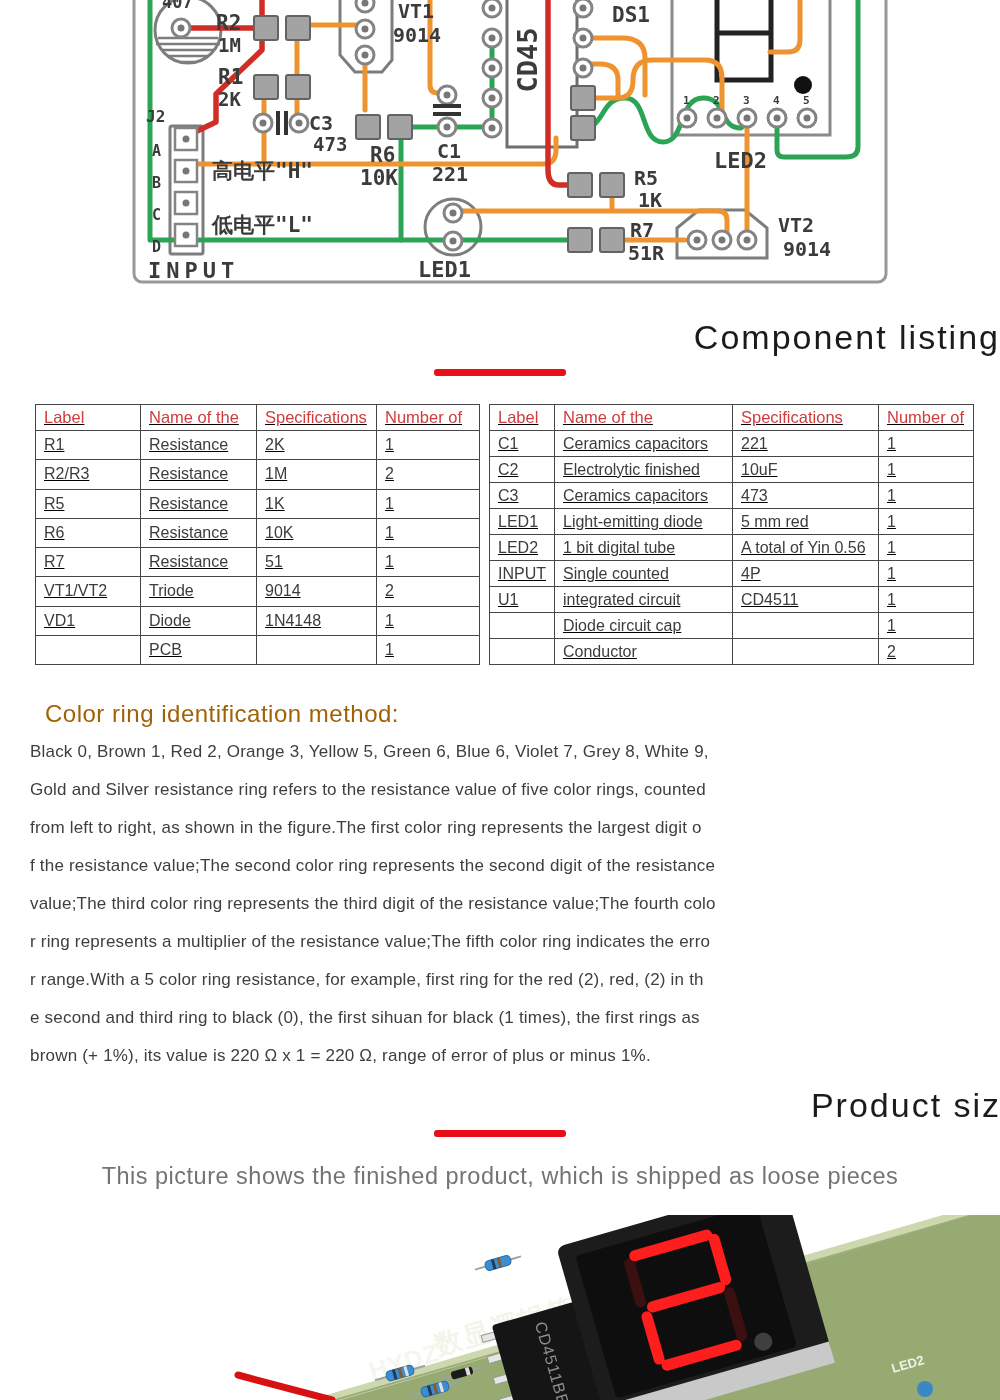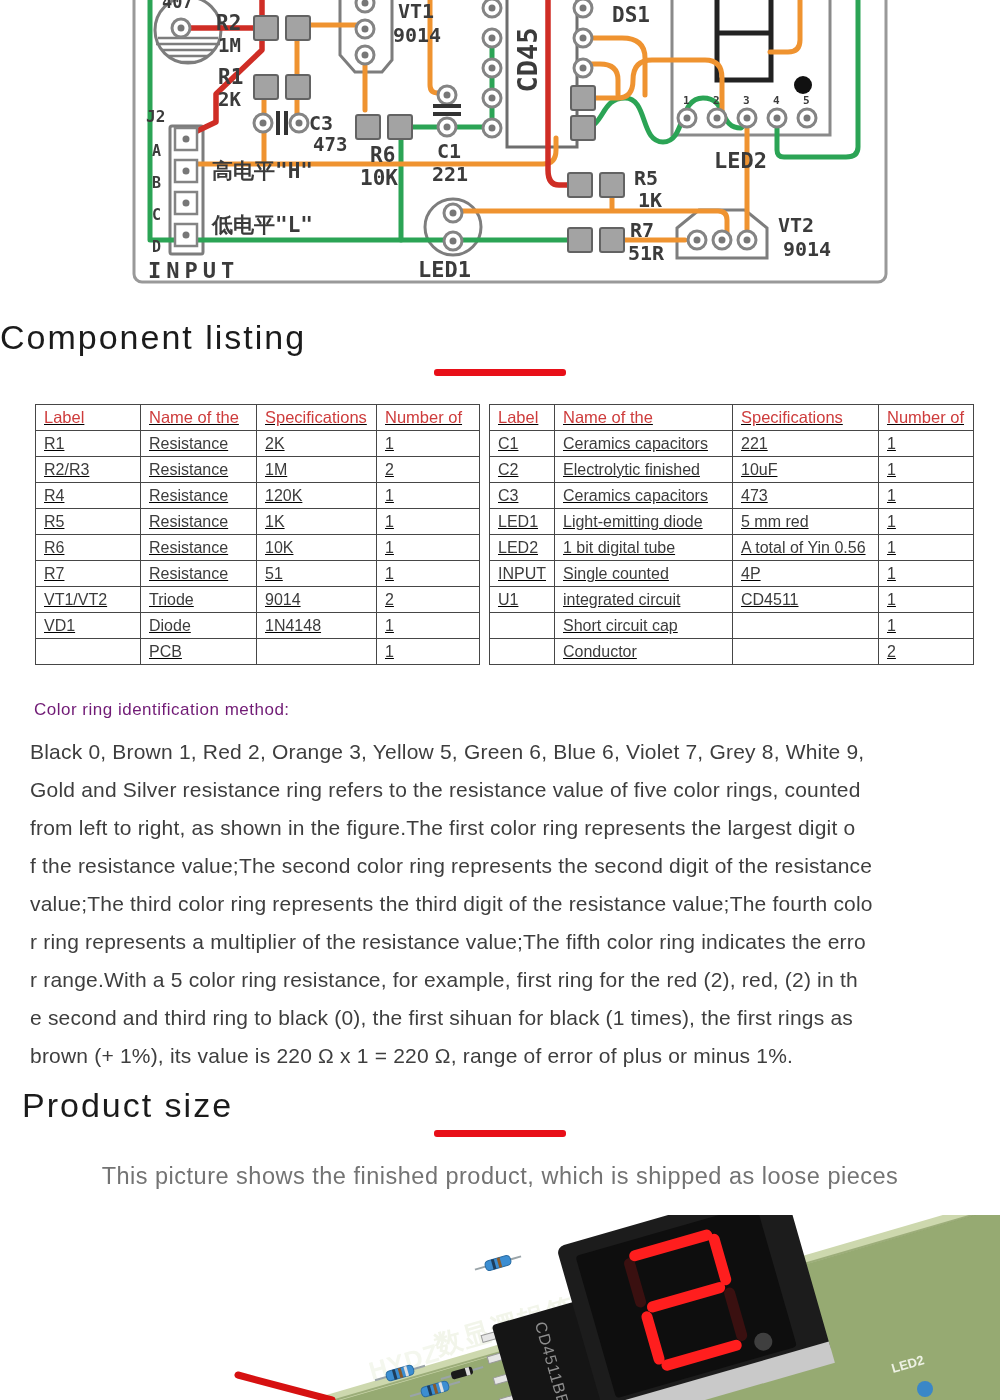--- a/index.html
+++ b/index.html
@@ -6,43 +6,43 @@
   body{
     width:1000px;height:1400px;position:relative;overflow:hidden;
     background:#ffffff;
     font-family:"Liberation Sans", sans-serif;
   }
   
   #pcb-diagram{position:absolute;top:0;left:0;width:1000px;height:292px;}
   #pcb-diagram text{font-family:"DejaVu Sans Mono", monospace;font-weight:bold;fill:#3b3b3b;}
   
   .section-title{
-    position:absolute;left:0;width:1000px;text-align:left;
+    position:absolute;left:0;width:1000px;text-align:right;
     font-size:34px;color:#1b1b1b;letter-spacing:2px;
   }
   #comp-title{top:318px;}
   #size-title{top:1086px;padding-left:22px;}
   .red-bar{position:absolute;left:434px;width:132px;height:7px;background:#e80f18;border-radius:3px;}
   #comp-bar{top:369px;}
   #size-bar{top:1130px;}
   
   #tables{position:absolute;top:404px;left:35px;width:937px;display:flex;gap:9px;text-decoration:underline;}
   table{border-collapse:collapse;table-layout:fixed;}
   #table-left{width:444px;}
   #table-right{width:484px;}
   th,td{
     border:1.5px solid #464646;height:25px;padding:0 2px 0 8px;
     text-align:left;vertical-align:middle;font-size:16px;color:#3c3c3c;
     font-weight:normal;white-space:nowrap;overflow:hidden;
   }
   th{color:#ce3c3c;font-size:16.5px;}
   
-  #color-ring-heading{position:absolute;top:700px;left:34px;font-size:17px;color:#701a75;letter-spacing:0.5px;}
+  #color-ring-heading{position:absolute;top:700px;left:45px;font-size:24px;color:#a16207;letter-spacing:0.5px;}
   #color-ring-paragraph{position:absolute;top:733px;left:30px;width:950px;}
-  .pline{height:38px;line-height:38px;font-size:21px;color:#3e3e3e;letter-spacing:0.2px;white-space:nowrap;}
+  .pline{height:38px;line-height:38px;font-size:17px;color:#3e3e3e;letter-spacing:0.2px;white-space:nowrap;}
   
   #product-note{position:absolute;top:1163px;left:0;width:1000px;text-align:center;font-size:23.5px;color:#737373;letter-spacing:0.5px;}
   
   #photo{position:absolute;top:1215px;left:0;width:1000px;height:185px;overflow:hidden;background:#fff;}
 </style>
 </head>
 <body>
 
 <div id="page">
 
@@ -253,26 +253,20 @@
             <td>2K</td>
             <td>1</td>
           </tr>
           <tr>
             <td>R2/R3</td>
             <td>Resistance</td>
             <td>1M</td>
             <td>2</td>
           </tr>
           <tr>
-            <td>R4</td>
-            <td>Resistance</td>
-            <td>120K</td>
-            <td>1</td>
-          </tr>
-          <tr>
             <td>R5</td>
             <td>Resistance</td>
             <td>1K</td>
             <td>1</td>
           </tr>
           <tr>
             <td>R6</td>
             <td>Resistance</td>
             <td>10K</td>
             <td>1</td>
@@ -357,21 +351,21 @@
             <td>1</td>
           </tr>
           <tr>
             <td>U1</td>
             <td>integrated circuit</td>
             <td>CD4511</td>
             <td>1</td>
           </tr>
           <tr>
             <td></td>
-            <td>Short circuit cap</td>
+            <td>Diode circuit cap</td>
             <td></td>
             <td>1</td>
           </tr>
           <tr>
             <td></td>
             <td>Conductor</td>
             <td></td>
             <td>2</td>
           </tr>
         </tbody>

